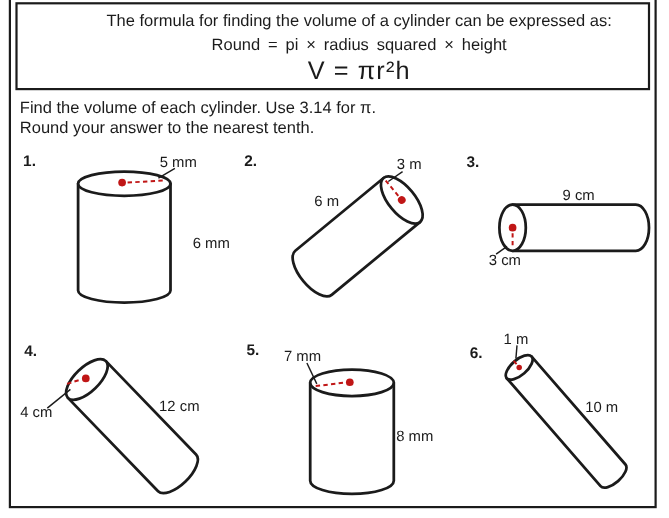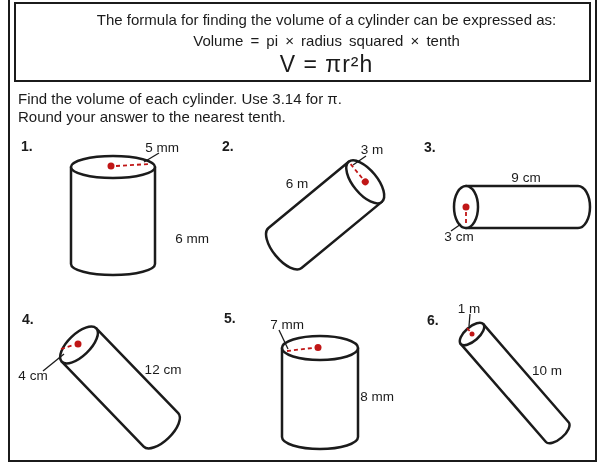--- a/index.html
+++ b/index.html
@@ -116,47 +116,47 @@
       <circle transform="translate(285,248) rotate(-39.5)" cx="104" cy="0" r="3.5"></circle>
       <circle cx="466" cy="207" r="3.5"></circle>
       <circle cx="78" cy="344" r="3.5"></circle>
       <circle cx="318" cy="347.5" r="3.5"></circle>
       <circle cx="472" cy="334" r="2.5"></circle>
     </g>
   </svg>
 
   <div class="formula-box">
     <div class="fline1">The formula for finding the volume of a cylinder can be expressed as:</div>
-    <div class="fline2">Volume = pi × radius squared × tenth</div>
+    <div class="fline2">Round = pi × radius squared × height</div>
     <div class="fline3">V = πr²h</div>
   </div>
 
   <div class="instructions">
     <div>Find the volume of each cylinder. Use 3.14 for π.</div>
     <div>Round your answer to the nearest tenth.</div>
   </div>
 
   <div class="prob-num" style="left:21px;top:138px;">1.</div>
   <div class="prob-num" style="left:222px;top:138px;">2.</div>
   <div class="prob-num" style="left:424px;top:139px;">3.</div>
   <div class="prob-num" style="left:22px;top:311px;">4.</div>
   <div class="prob-num" style="left:224px;top:310px;">5.</div>
   <div class="prob-num" style="left:427px;top:312px;">6.</div>
 
   <div class="dim-label" style="left:162px;top:147px;">5 mm</div>
-  <div class="dim-label" style="left:172px;top:238px;padding-left:40px;">6 mm</div>
+  <div class="dim-label" style="left:172px;top:221px;padding-left:40px;">6 mm</div>
 
   <div class="dim-label" style="left:372px;top:149px;">3 m</div>
   <div class="dim-label" style="left:297px;top:183px;">6 m</div>
 
   <div class="dim-label" style="left:440px;top:236px;margin-left:19px;">3 cm</div>
   <div class="dim-label" style="left:526px;top:177px;">9 cm</div>
 
   <div class="dim-label" style="left:33px;top:375px;">4 cm</div>
   <div class="dim-label" style="left:163px;top:369px;">12 cm</div>
 
-  <div class="dim-label" style="left:287px;top:324px;">7 mm</div>
+  <div class="dim-label" style="left:275px;top:324px;">7 mm</div>
   <div class="dim-label" style="left:377px;top:396px;">8 mm</div>
 
   <div class="dim-label" style="left:469px;top:308px;">1 m</div>
   <div class="dim-label" style="left:547px;top:370px;">10 m</div>
 
 </div>
 
 </body></html>

